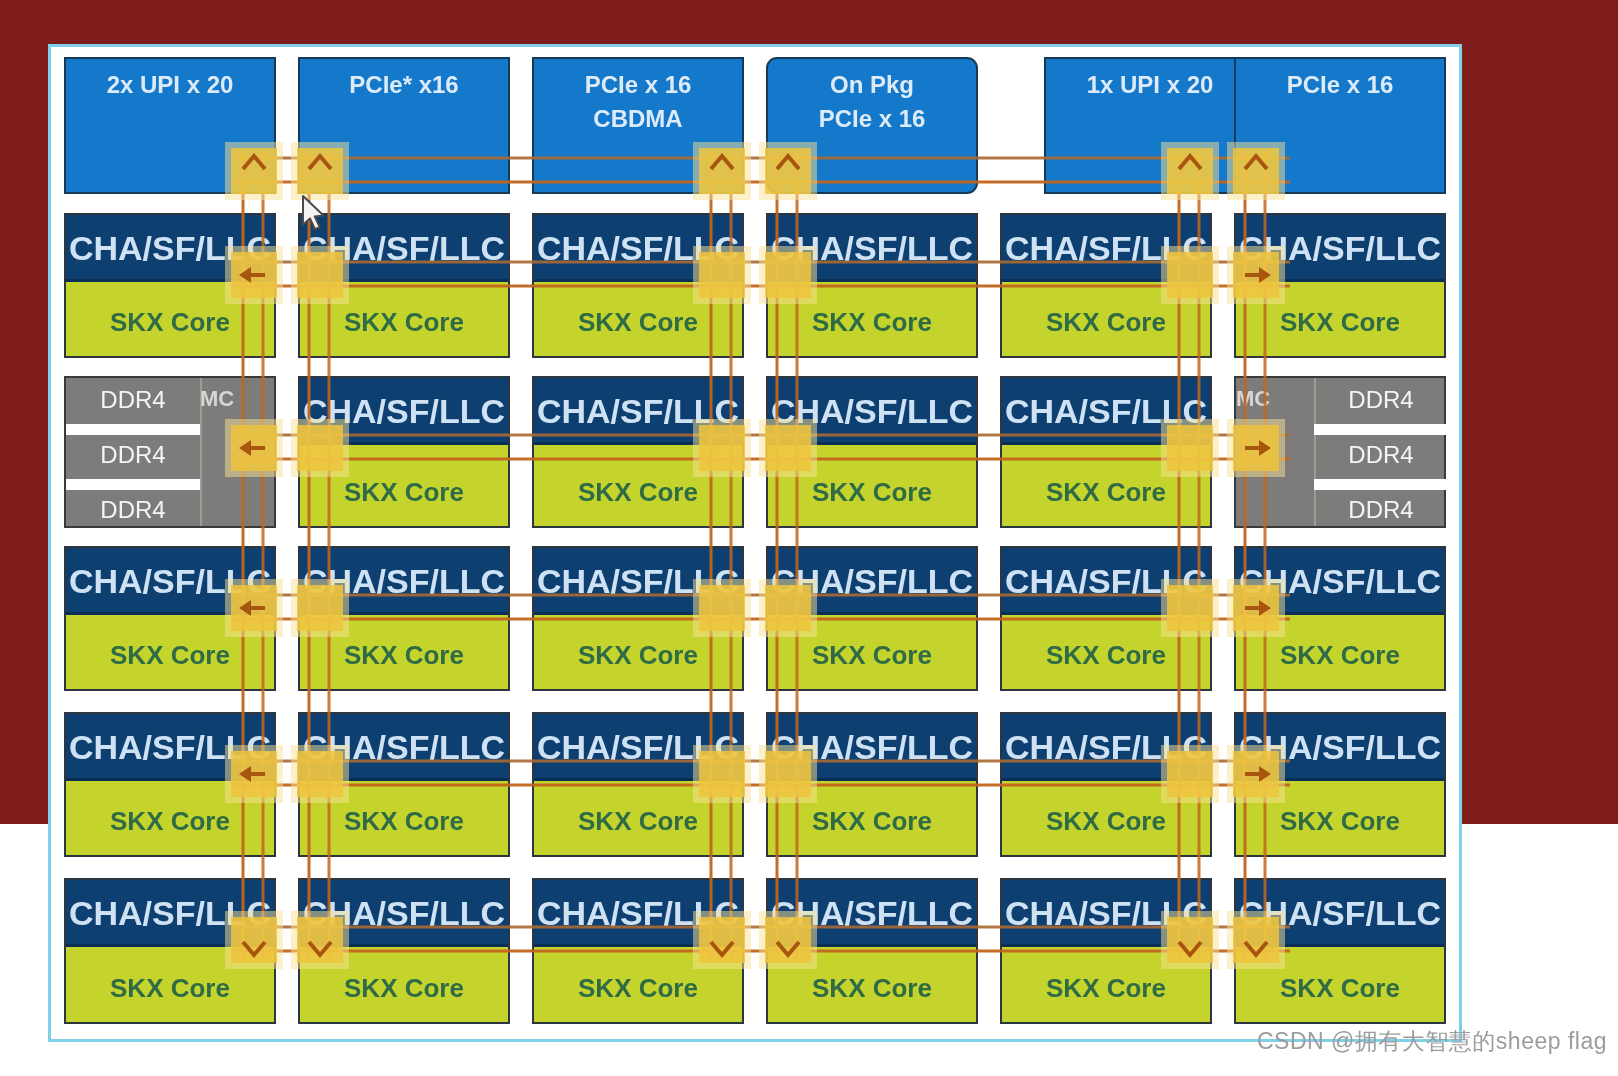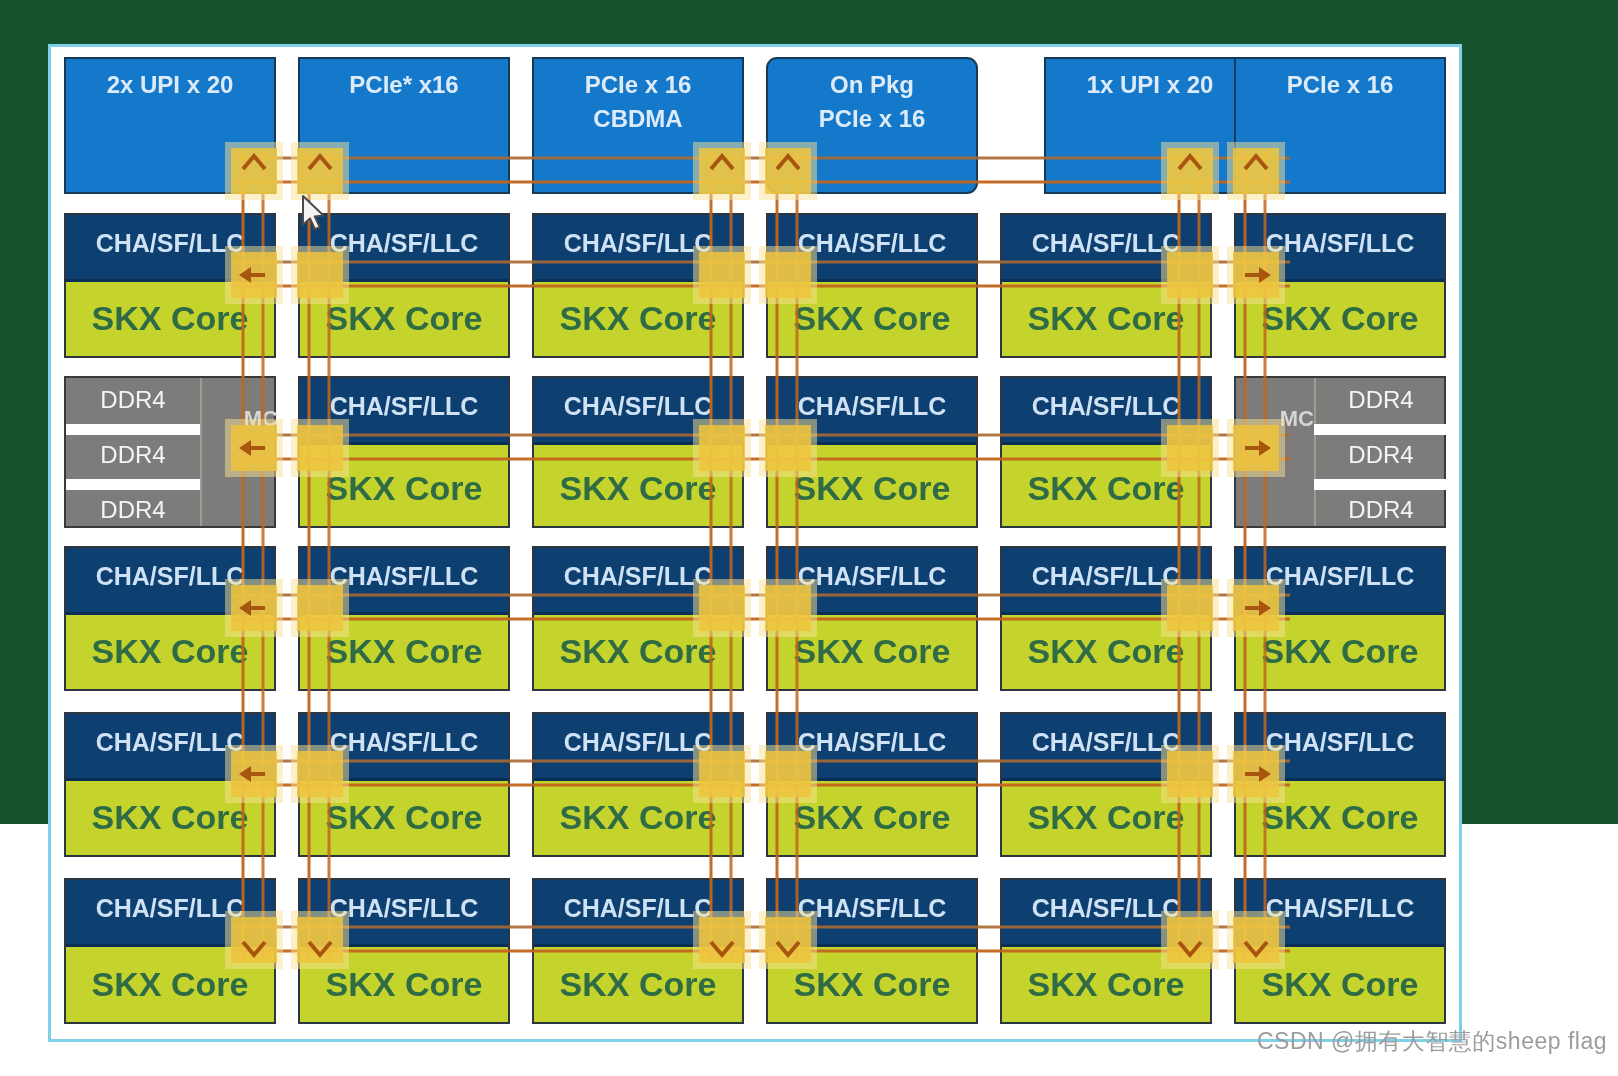--- a/index.html
+++ b/index.html
@@ -1,43 +1,43 @@
 <!DOCTYPE html>
 <html><head>
 <meta charset="utf-8">
 <style>
   html,body { margin:0; padding:0; background:#ffffff; }
   body { width:1618px; height:1076px; overflow:hidden;
          font-family:"Liberation Sans", sans-serif; }
-  #stage { position:relative; width:1618px; height:824px; background:#14532d; }
+  #stage { position:relative; width:1618px; height:824px; background:#7f1d1d; }
 
   .panel { position:absolute; left:48px; top:44px; width:1414px; height:998px;
            border:3px solid #7fd0e8; background:#ffffff; box-sizing:border-box; }
 
   .tile { position:absolute; box-sizing:border-box; }
 
   .io-tile { background:#1478cb; border:2px solid #163a55;
              color:#ddebf9; font-weight:bold; font-size:24px; text-align:center;
              padding-top:9px; line-height:34px; }
 
   .core-tile { background:#c4d42d; border:2px solid #2b3640; }
   .cha-band  { position:absolute; left:0; right:0; top:0; height:64px;
                background:#0e3f71; border-bottom:3px solid #0a2e54; }
   .cha-label { position:absolute; left:0; right:0; top:14px; text-align:center;
-               color:#cfe2f4; font-weight:bold; font-size:25px; }
+               color:#cfe2f4; font-weight:bold; font-size:34px; }
   .core-label{ position:absolute; left:0; right:0; bottom:18px; text-align:center;
-               color:#2f6b45; font-weight:bold; font-size:34px; }
+               color:#2f6b45; font-weight:bold; font-size:26px; }
 
   .memory-block { background:#7d7c7a; border:2px solid #3a3a38; }
   .mem-divider  { position:absolute; top:0; bottom:0; width:2px; background:#9b9b98; }
   .ddr-label    { position:absolute; text-align:center; color:#f5f5f5;
                   font-weight:normal; font-size:24px; }
   .ddr-bar      { position:absolute; height:11px; background:#ffffff; }
   .mc-label     { position:absolute; color:#d6d6d4; font-weight:bold; font-size:22px;
-                  text-align:right;margin-top:20px; }
+                  text-align:left; }
 
   .mesh-svg { position:absolute; left:0; top:0; pointer-events:none; }
 
   .watermark { position:absolute; top:1026px; right:11px; color:#9c9c9c;
                font-size:23px; letter-spacing:0.5px; white-space:nowrap; }
 </style>
 </head>
 <body>
 
 <div id="stage">

